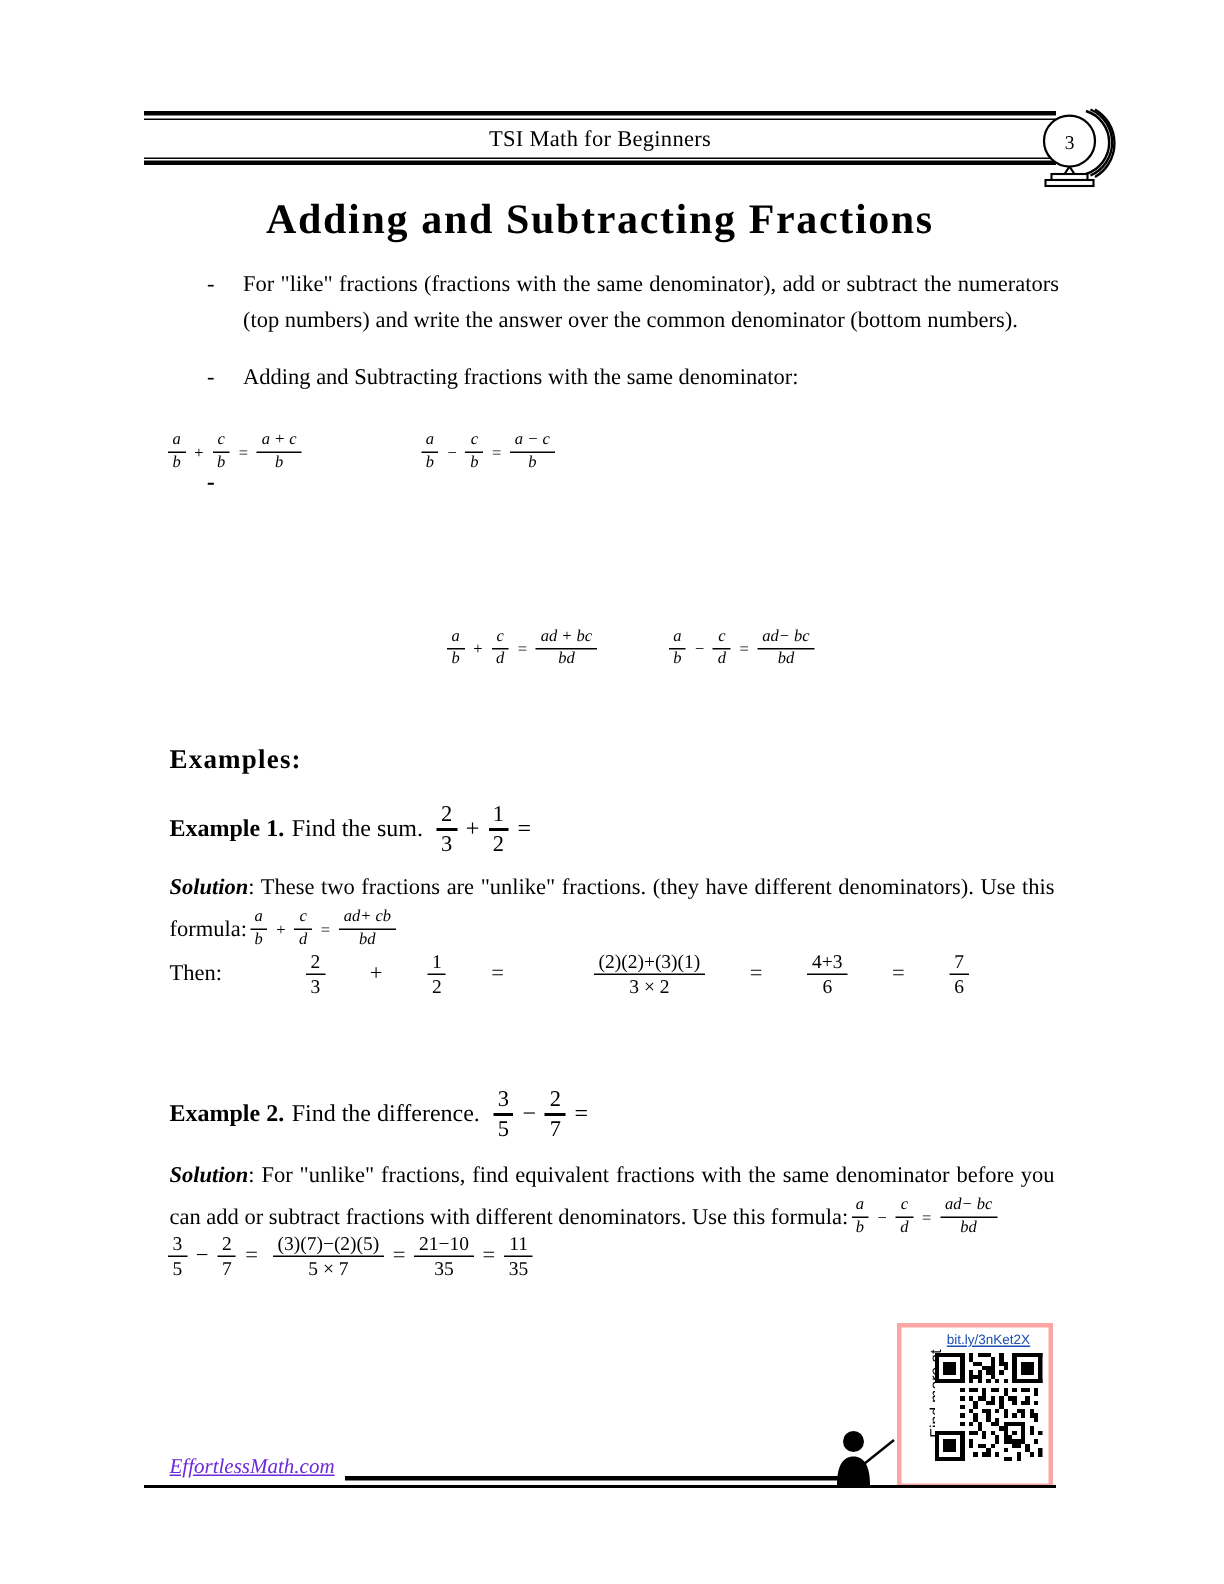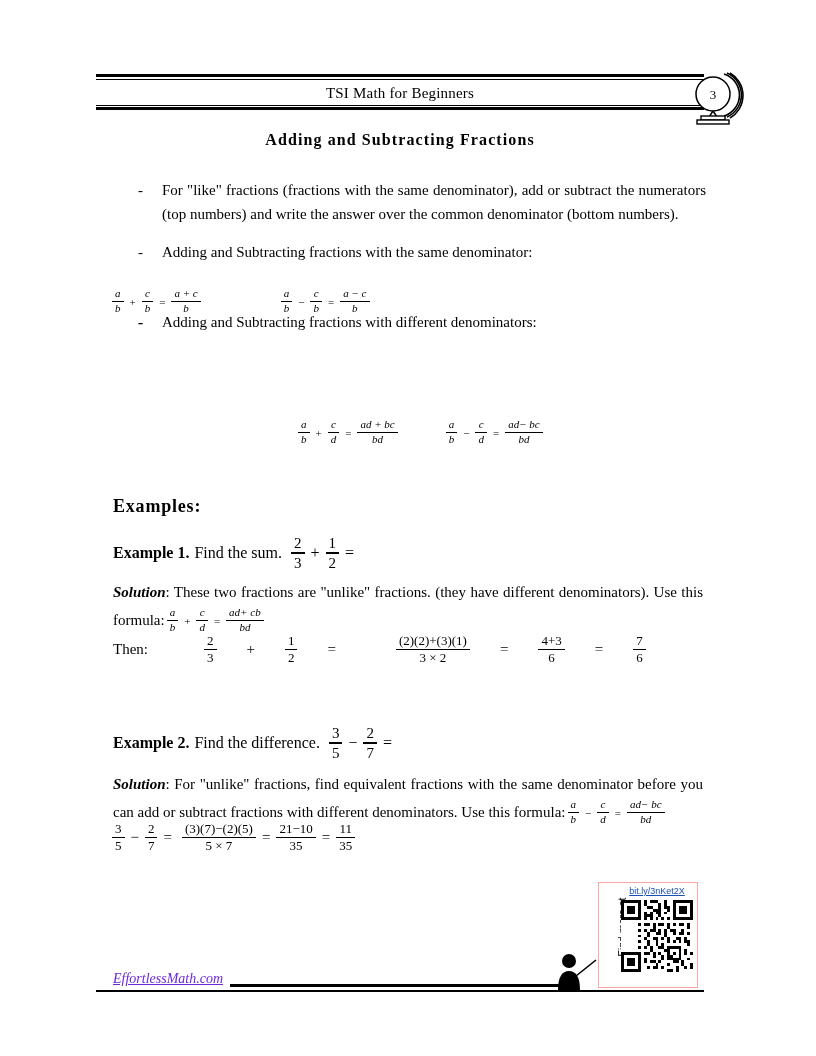--- a/index.html
+++ b/index.html
@@ -58,21 +58,21 @@
     width: 56px;
     height: 58px;
   }
 
   
   .page-title {
     position: absolute;
     left: 96px; top: 131px;
     width: 608px;
     text-align: center;
-    font-size: 16px;
+    font-size: 28px;
     font-weight: bold;
     letter-spacing: 1.1px;
   }
 
   
   .bullets {
     position: absolute;
     left: 96px;
     top: 178px;
     width: 610px;
@@ -233,21 +233,21 @@
     height: 42px;
   }
 
   
   .qr-box {
     position: absolute;
     left: 598px;
     top: 882px;
     width: 98px;
     height: 104px;
-    border: 1px solid #fca5a5;
+    border: 3px solid #fca5a5;
     background: #fff;
   }
   .qr-link {
     position: absolute;
     left: 20px; top: 3px;
     width: 76px;
     text-align: center;
     font-size: 9px;
     color: #1a4fb4;
     text-decoration: underline;
@@ -309,21 +309,20 @@
     <span class="dash">-</span>
     <div class="bullet-text nojust">Adding and Subtracting fractions with the same denominator:</div>
   </div>
 
   <div class="bullet-row" style="margin-bottom:14px;">
     <span class="dash">-</span>
   </div>
 
   <div class="bullet-row">
     <span class="dash">-</span>
-    <div class="bullet-text nojust">Adding and Subtracting fractions with different denominators:</div>
   </div>
 
 </div>
 
 <div class="mathline" id="formula-same">
   <span class="frac italic">
     <span class="num">a</span>
     <span class="bar"></span>
     <span class="den">b</span>
   </span>

